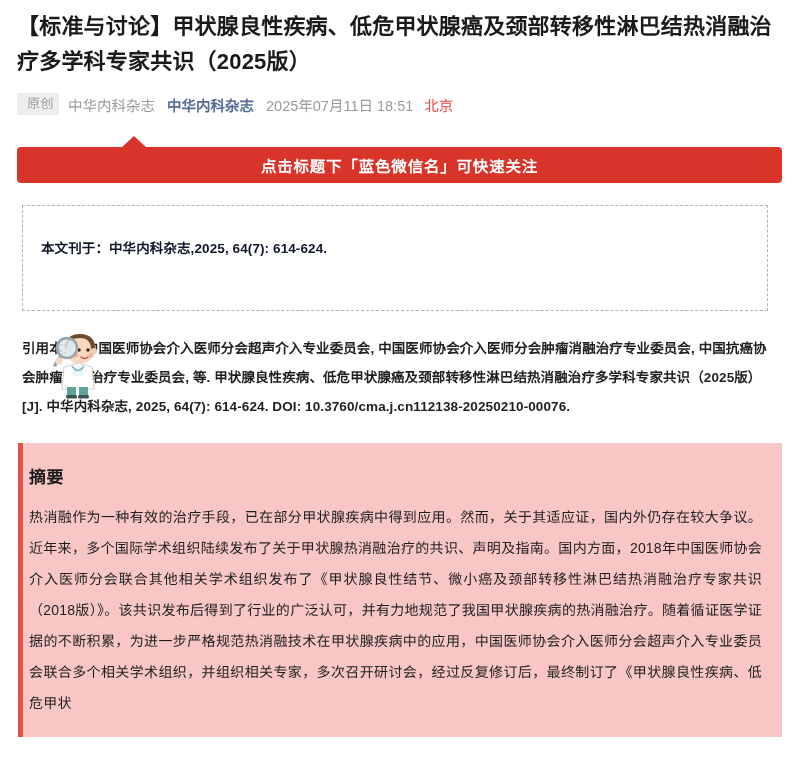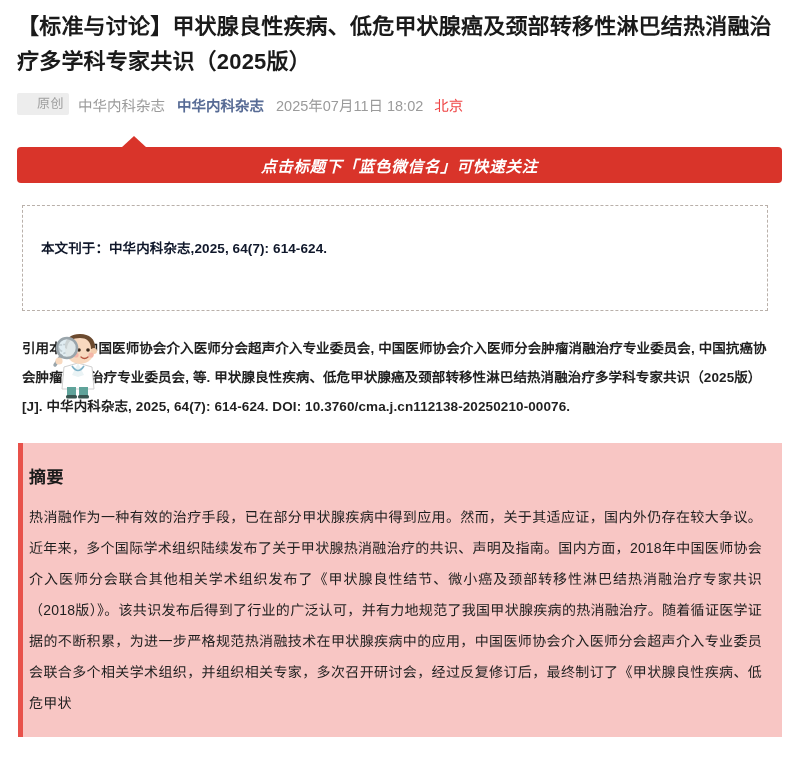--- a/index.html
+++ b/index.html
@@ -35,21 +35,21 @@
     padding: 14px 0 0 17px;
     font-size: 14.5px;
     color: #9b9b9b;
     white-space: nowrap;
   }
   .meta-badge {
     background: #ededed;
     color: #a0a0a0;
     font-size: 13px;
     line-height: 1;
-    padding: 4px 5px 5px 20px;
+    padding: 4px 5px 5px 10px;
     border-radius: 2px;
     margin-right: 9px;
     letter-spacing: 0.5px;
   }
   .meta-account {
     color: #9b9b9b;
     margin-right: 12px;
   }
   .meta-link {
     color: #576b95;
@@ -80,21 +80,20 @@
     position: absolute;
     top: 11px;
     left: 0;
     right: 0;
     height: 36px;
     background: #d9342a;
     border-radius: 4px;
     display: flex;
     align-items: center;
     justify-content: center;
-    font-style: italic;
   }
   .banner-text {
     color: #ffffff;
     font-size: 15.5px;
     font-weight: bold;
     letter-spacing: 0.8px;
   }
 
   
   .dashed-box {
@@ -159,21 +158,21 @@
 </style>
 </head>
 <body>
 
 <h1 class="article-title">【标准与讨论】甲状腺良性疾病、低危甲状腺癌及颈部转移性淋巴结热消融治疗多学科专家共识（2025版）</h1>
 
 <div class="meta-row">
   <span class="meta-badge">原创</span>
   <span class="meta-account">中华内科杂志</span>
   <span class="meta-link">中华内科杂志</span>
-  <span class="meta-date">2025年07月11日 18:02</span>
+  <span class="meta-date">2025年07月11日 18:51</span>
   <span class="meta-loc">北京</span>
 </div>
 
 <div class="banner-wrap">
   <div class="banner-arrow"></div>
   <div class="banner-body">
     <span class="banner-text">点击标题下「蓝色微信名」可快速关注</span>
   </div>
 </div>
 

